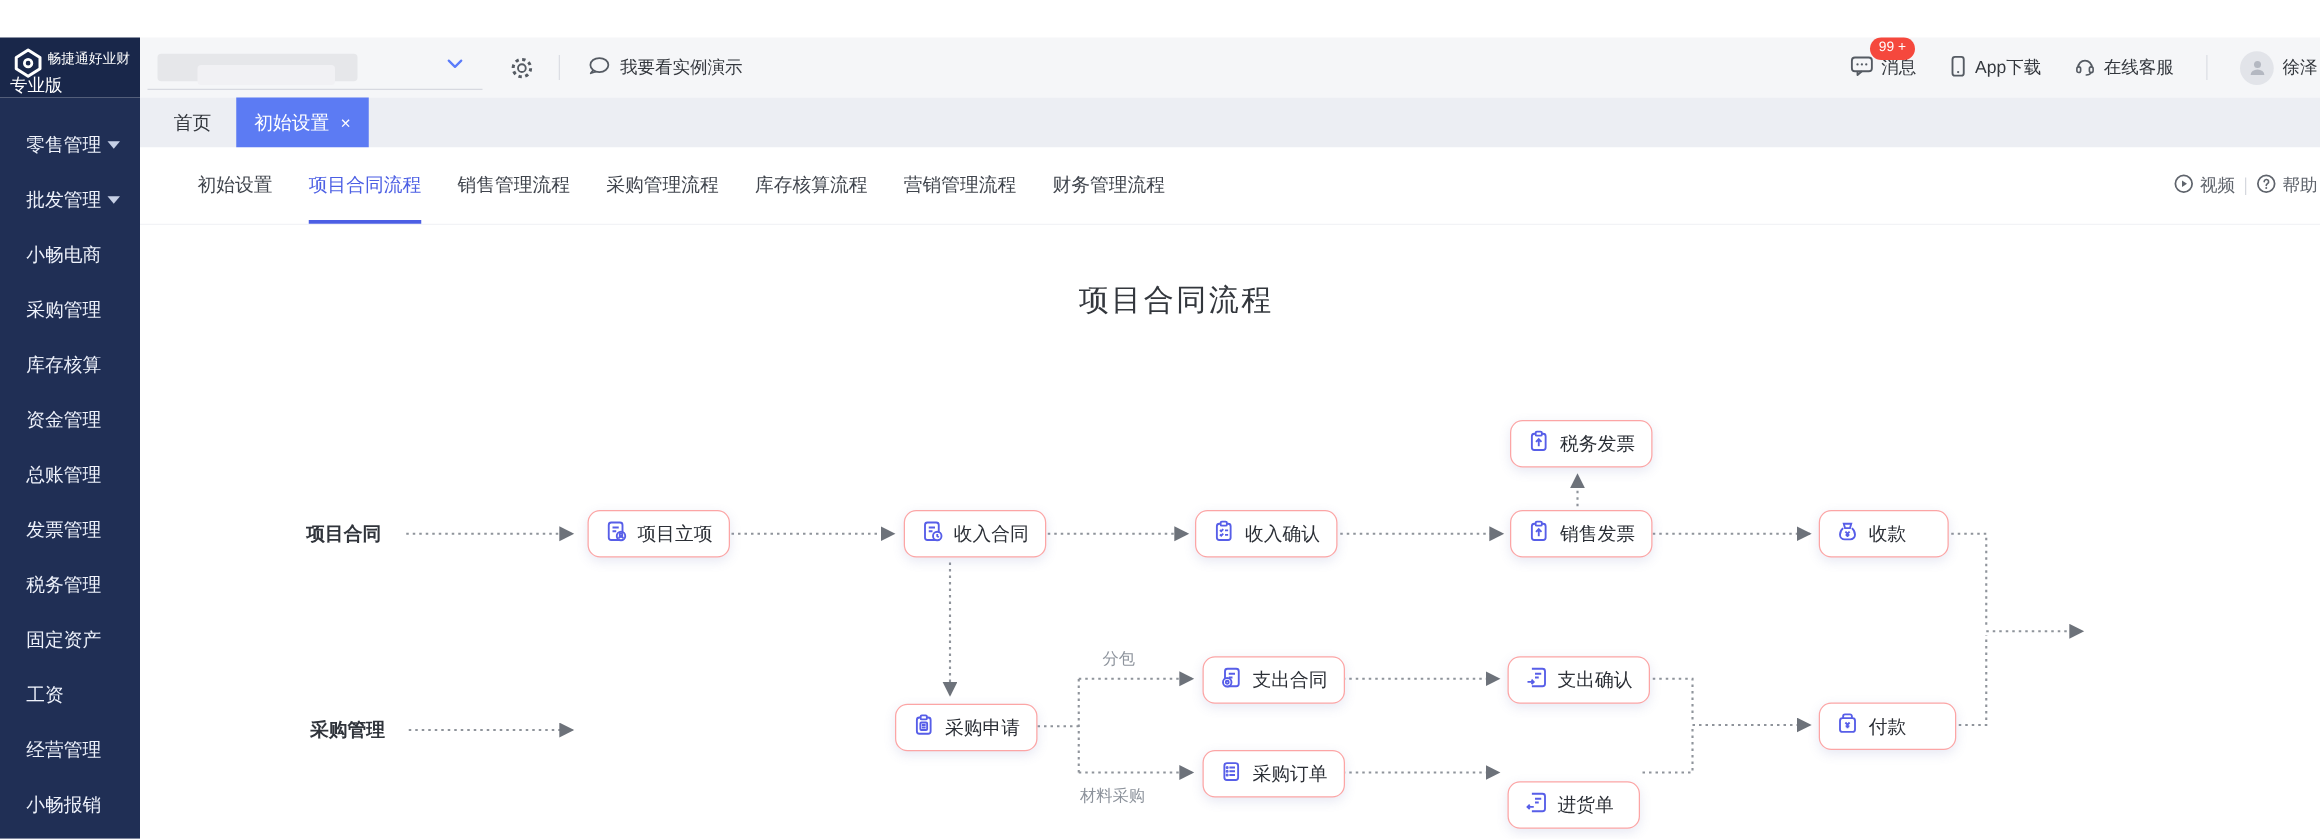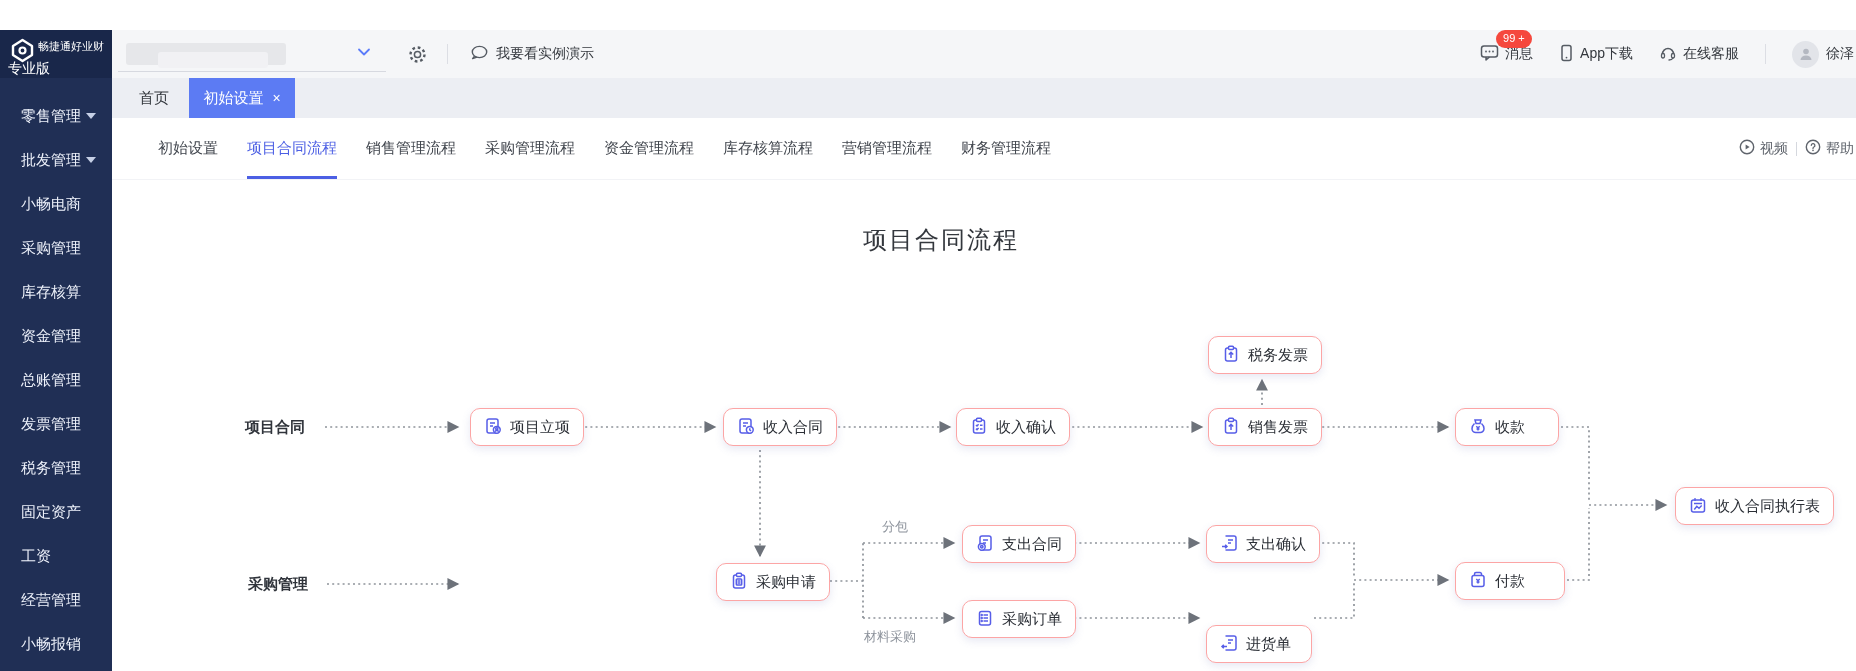--- a/index.html
+++ b/index.html
@@ -202,21 +202,20 @@
     </div>
   </div>
 
   <div class="content">
 
     <div class="subtabs">
       <div class="subtab">初始设置</div>
       <div class="subtab active">项目合同流程</div>
       <div class="subtab">销售管理流程</div>
       <div class="subtab">采购管理流程</div>
-      <div class="subtab">资金管理流程</div>
       <div class="subtab">库存核算流程</div>
       <div class="subtab">营销管理流程</div>
       <div class="subtab">财务管理流程</div>
       <div class="subtabs-right">
         <div class="sr-item">
           <span>
             <svg width="16" height="16" viewBox="0 0 16 16" fill="none">
               <circle cx="8" cy="8" r="6.7" stroke="#5f646c" stroke-width="1.4"></circle>
               <path d="M6.6 5.4 L10.6 8 L6.6 10.6 Z" fill="#5f646c"></path>
             </svg>
@@ -407,27 +406,17 @@
         <span>
           <svg width="18" height="18" viewBox="0 0 18 18" fill="none" stroke="#575ee8" stroke-width="1.5">
             <rect x="3" y="4.5" width="12" height="11" rx="2"></rect>
             <path d="M5.5 4.5 V3 a1.5 1.5 0 0 1 1.5 -1.5 H11 a1.5 1.5 0 0 1 1.5 1.5 V4.5"></path>
             <path d="M7.3 8 L9 9.7 L10.7 8 M9 9.7 V12.6 M7.5 11 H10.5"></path>
           </svg>
         </span>
         <span>付款</span>
       </div>
 
-      <div class="node" style="left:1563px; top:307px;">
-        <span>
-          <svg width="18" height="18" viewBox="0 0 18 18" fill="none" stroke="#575ee8" stroke-width="1.5">
-            <rect x="2.5" y="4" width="13" height="12" rx="2"></rect>
-            <path d="M6 2 V5 M12 2 V5 M5 7.5 H13" stroke-width="1.3"></path>
-            <path d="M5.3 13.5 L7.8 10.3 L10 12.3 L12.7 9.5" stroke-width="1.4"></path>
-          </svg>
-        </span>
-        <span>收入合同执行表</span>
-      </div>
 
     </div>
   </div>
 
 </div>
 
 </body></html>

